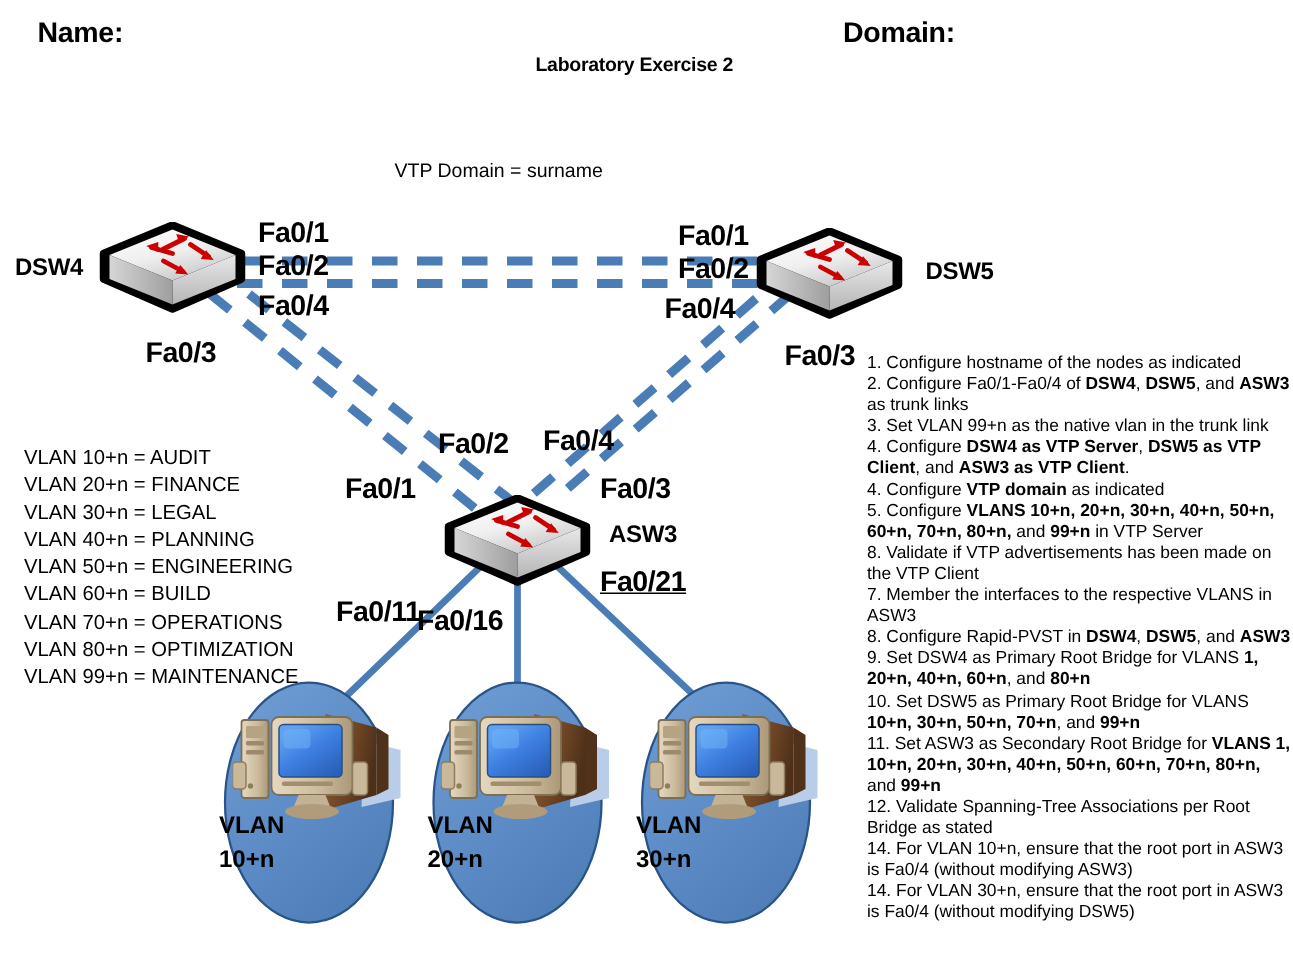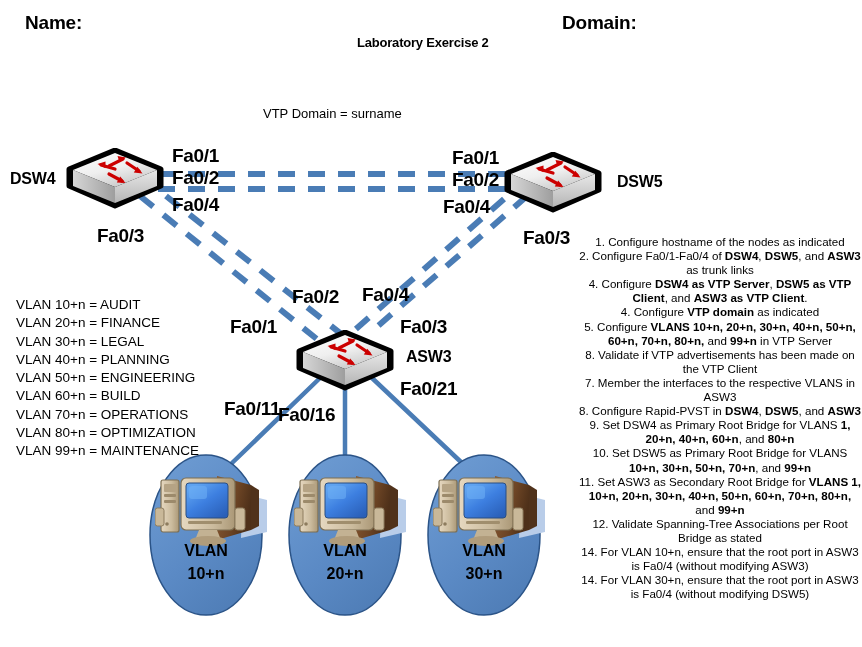--- a/index.html
+++ b/index.html
@@ -48,37 +48,37 @@
     line-height: 18.3px;
   }
   #vlan-legend div { white-space: nowrap; }
 
   
   #instructions {
     left: 578px; top: 235px;
     width: 284px;
     font-size: 11.6px;
     line-height: 14.1px;
-    text-align: center;
+    text-align: left;
   }
   #instructions .ins { margin: 0; }
   #instructions b { font-weight: bold; }
 
   
   .dev-name {
     font-size: 16px; font-weight: bold;
     letter-spacing: -0.2px;
   }
   .port {
     font-size: 19px; font-weight: bold;
     letter-spacing: -0.3px;
   }
   .vlan-cloud-label {
     font-size: 16px; font-weight: bold;
-    text-align: center;
+    text-align: left;
     line-height: 23px;
     width: 120px;
   }
 </style>
 </head>
 <body>
 
 <svg id="canvas" viewBox="0 0 862 647">
   <defs>
 
@@ -222,21 +222,21 @@
 <div class="abs nowrap port" style="left:452px; top:169px;">Fa0/2</div>
 <div class="abs nowrap port" style="left:443px; top:196px;">Fa0/4</div>
 <div class="abs nowrap port" style="left:523px; top:227px;">Fa0/3</div>
 
 <div class="abs nowrap port" style="left:292px; top:286px;">Fa0/2</div>
 <div class="abs nowrap port" style="left:362px; top:284px;">Fa0/4</div>
 <div class="abs nowrap port" style="left:230px; top:316px;">Fa0/1</div>
 <div class="abs nowrap port" style="left:400px; top:316px;">Fa0/3</div>
 <div class="abs nowrap port" style="left:224px; top:398px;">Fa0/11</div>
 <div class="abs nowrap port" style="left:278px; top:404px;">Fa0/16</div>
-<div class="abs nowrap port" style="left:400px; top:378px;">Fa0/21</div>
+<div class="abs nowrap port" style="left:400px; top:378px;text-decoration:underline;">Fa0/21</div>
 
 <div class="abs vlan-cloud-label" style="left:146px; top:539px;">
   <div>VLAN</div>
   <div>10+n</div>
 </div>
 <div class="abs vlan-cloud-label" style="left:285px; top:539px;">
   <div>VLAN</div>
   <div>20+n</div>
 </div>
 <div class="abs vlan-cloud-label" style="left:424px; top:539px;">
@@ -252,20 +252,21 @@
     <div>VLAN 50+n = ENGINEERING</div>
     <div>VLAN 60+n = BUILD</div>
     <div>VLAN 70+n = OPERATIONS</div>
     <div>VLAN 80+n = OPTIMIZATION</div>
     <div>VLAN 99+n = MAINTENANCE</div>
   </div>
 
 <div class="abs" id="instructions">
     <div class="ins">1. Configure hostname of the nodes as indicated</div>
     <div class="ins">2. Configure Fa0/1-Fa0/4 of <b>DSW4</b>, <b>DSW5</b>, and <b>ASW3</b> as trunk links</div>
+    <div class="ins">3. Set VLAN 99+n as the native vlan in the trunk link</div>
     <div class="ins">4. Configure <b>DSW4 as VTP Server</b>, <b>DSW5 as VTP Client</b>, and <b>ASW3 as VTP Client</b>.</div>
     <div class="ins">4. Configure <b>VTP domain</b> as indicated</div>
     <div class="ins">5. Configure <b>VLANS 10+n, 20+n, 30+n, 40+n, 50+n, 60+n, 70+n, 80+n,</b> and <b>99+n</b> in VTP Server</div>
     <div class="ins">8. Validate if VTP advertisements has been made on the VTP Client</div>
     <div class="ins">7. Member the interfaces to the respective VLANS in ASW3</div>
     <div class="ins">8. Configure Rapid-PVST in <b>DSW4</b>, <b>DSW5</b>, and <b>ASW3</b></div>
     <div class="ins">9. Set DSW4 as Primary Root Bridge for VLANS <b>1, 20+n, 40+n, 60+n</b>, and <b>80+n</b></div>
     <div class="ins">10. Set DSW5 as Primary Root Bridge for VLANS <b>10+n, 30+n, 50+n, 70+n</b>, and <b>99+n</b></div>
     <div class="ins">11. Set ASW3 as Secondary Root Bridge for <b>VLANS 1, 10+n, 20+n, 30+n, 40+n, 50+n, 60+n, 70+n, 80+n,</b> and <b>99+n</b></div>
     <div class="ins">12. Validate Spanning-Tree Associations per Root Bridge as stated</div>

